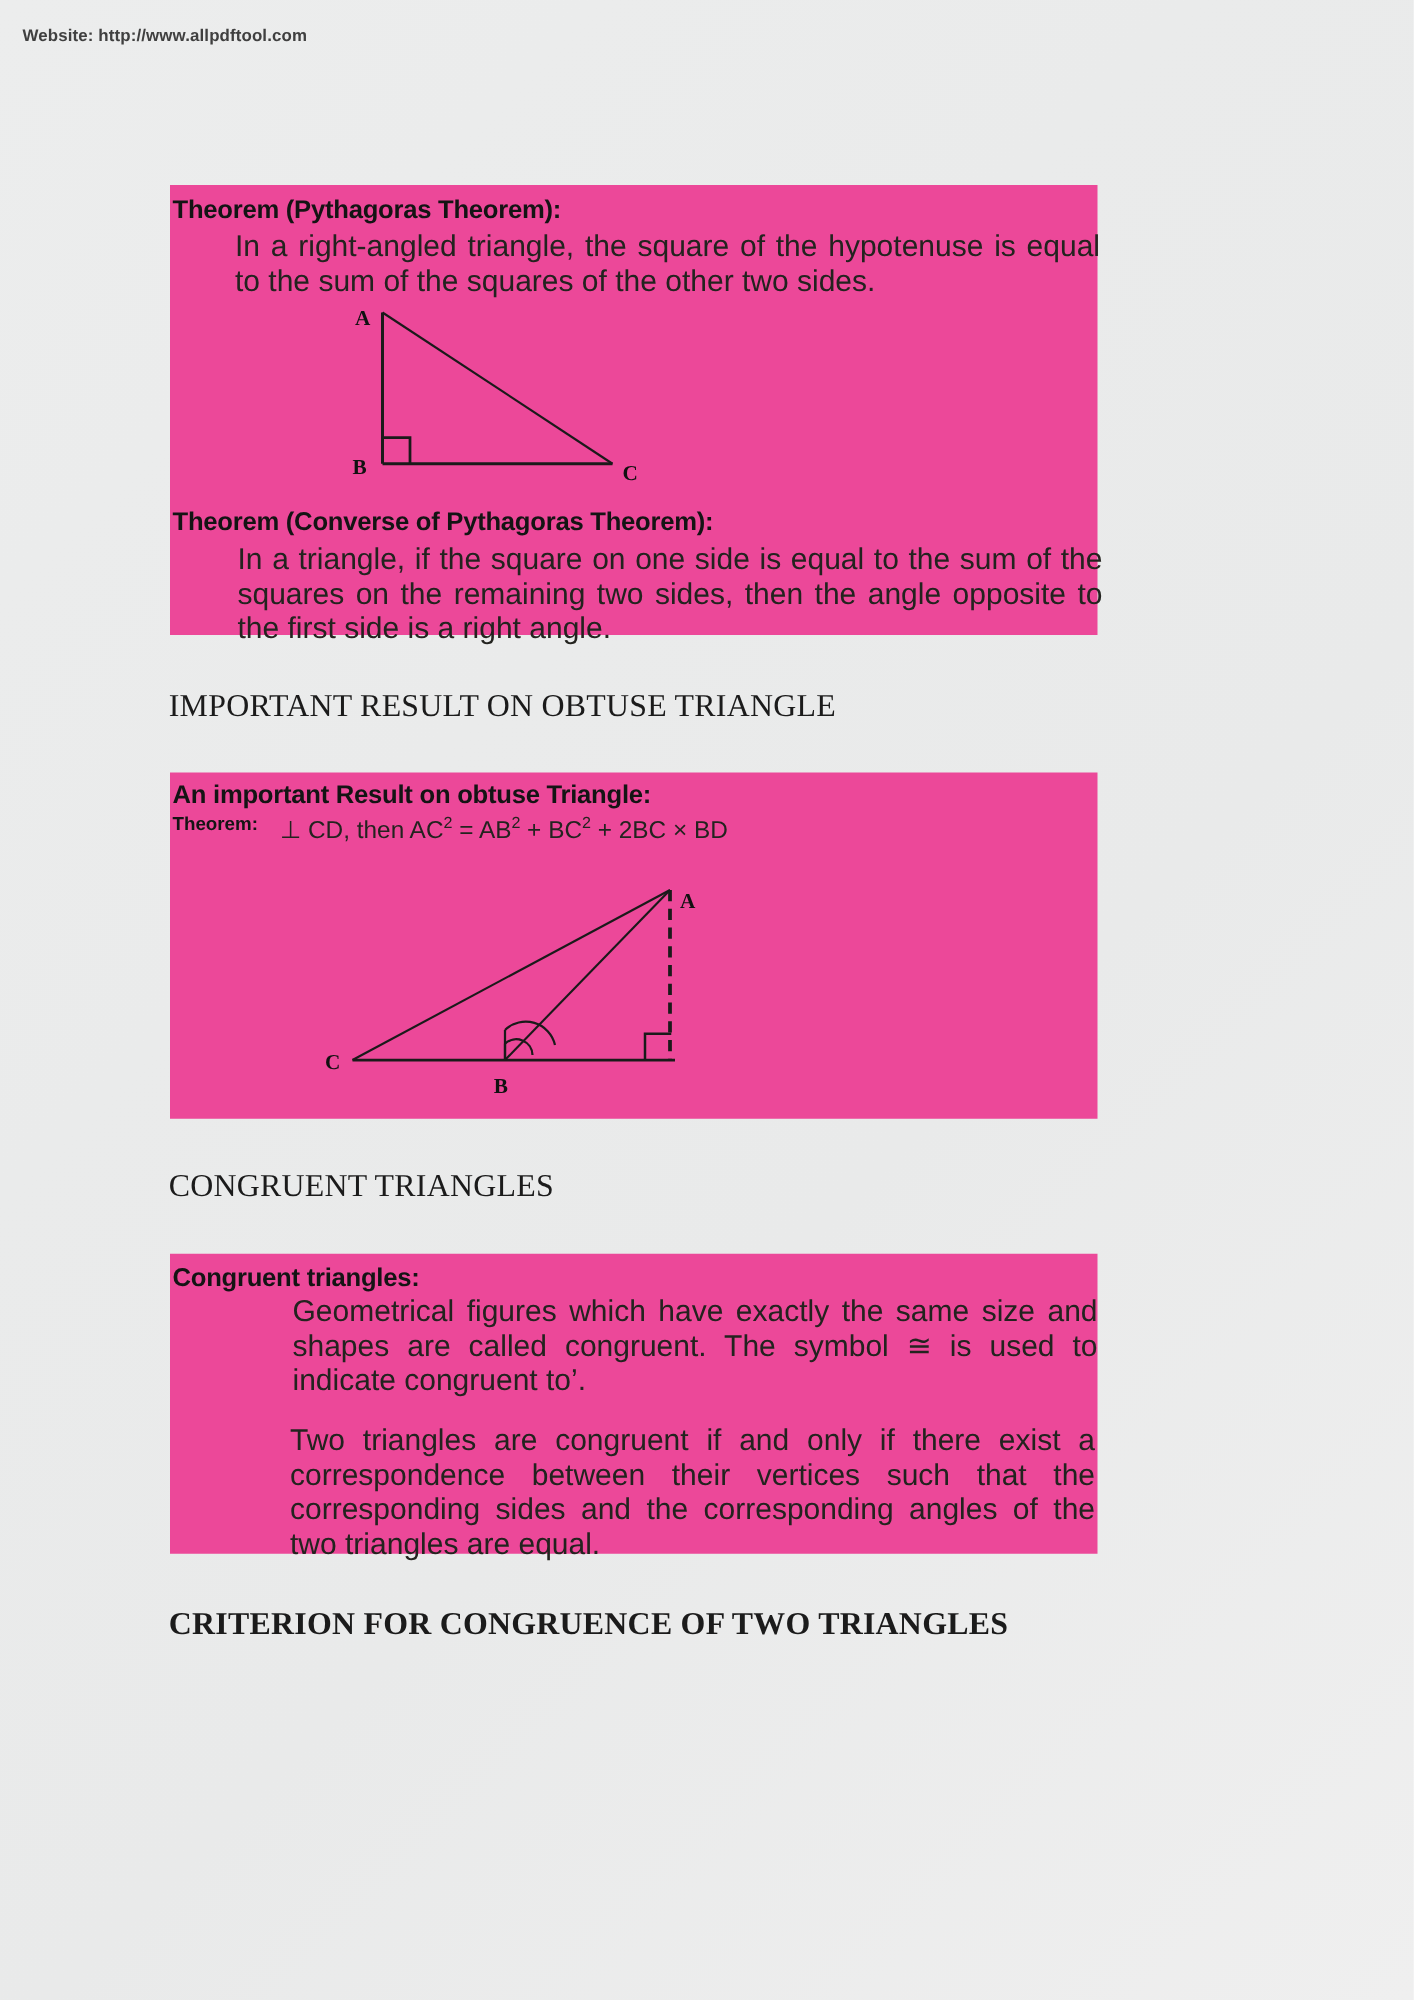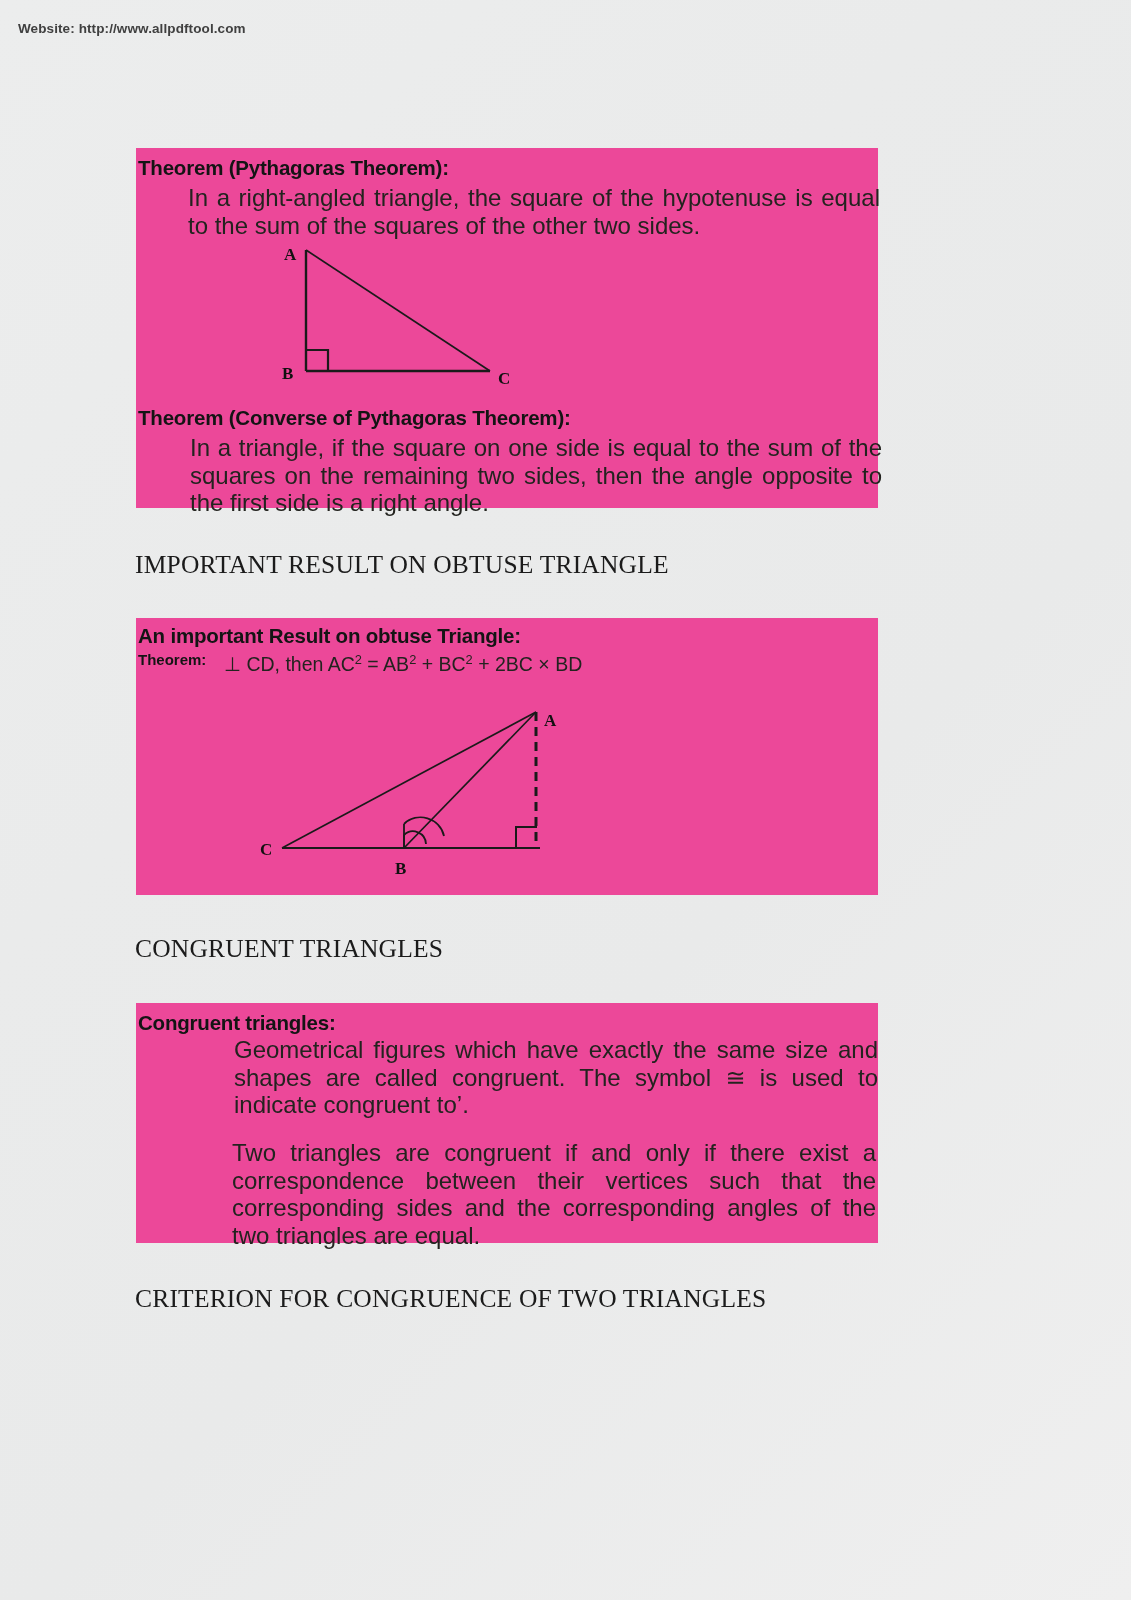--- a/index.html
+++ b/index.html
@@ -186,20 +186,21 @@
     left: 135px;
     top: 550px;
   }
   #heading-congruent {
     left: 135px;
     top: 934px;
   }
   #heading-criterion {
     left: 135px;
     top: 1284px;
+    font-weight: bold;
   }
 
   svg { display: block; }
   .stroke {
     stroke: #1a1a1a;
     fill: none;
   }
   .fig-label {
     font-family: "Liberation Serif", serif;
     font-weight: bold;

